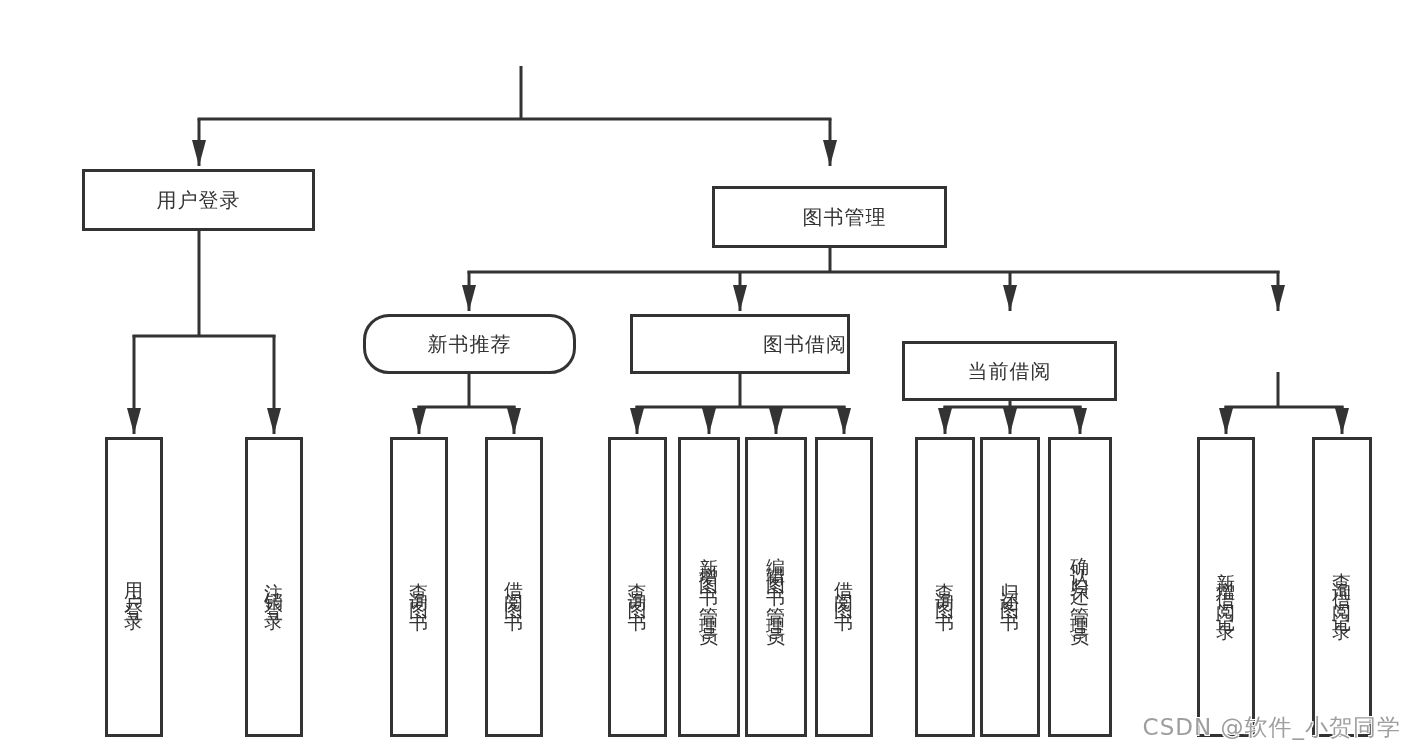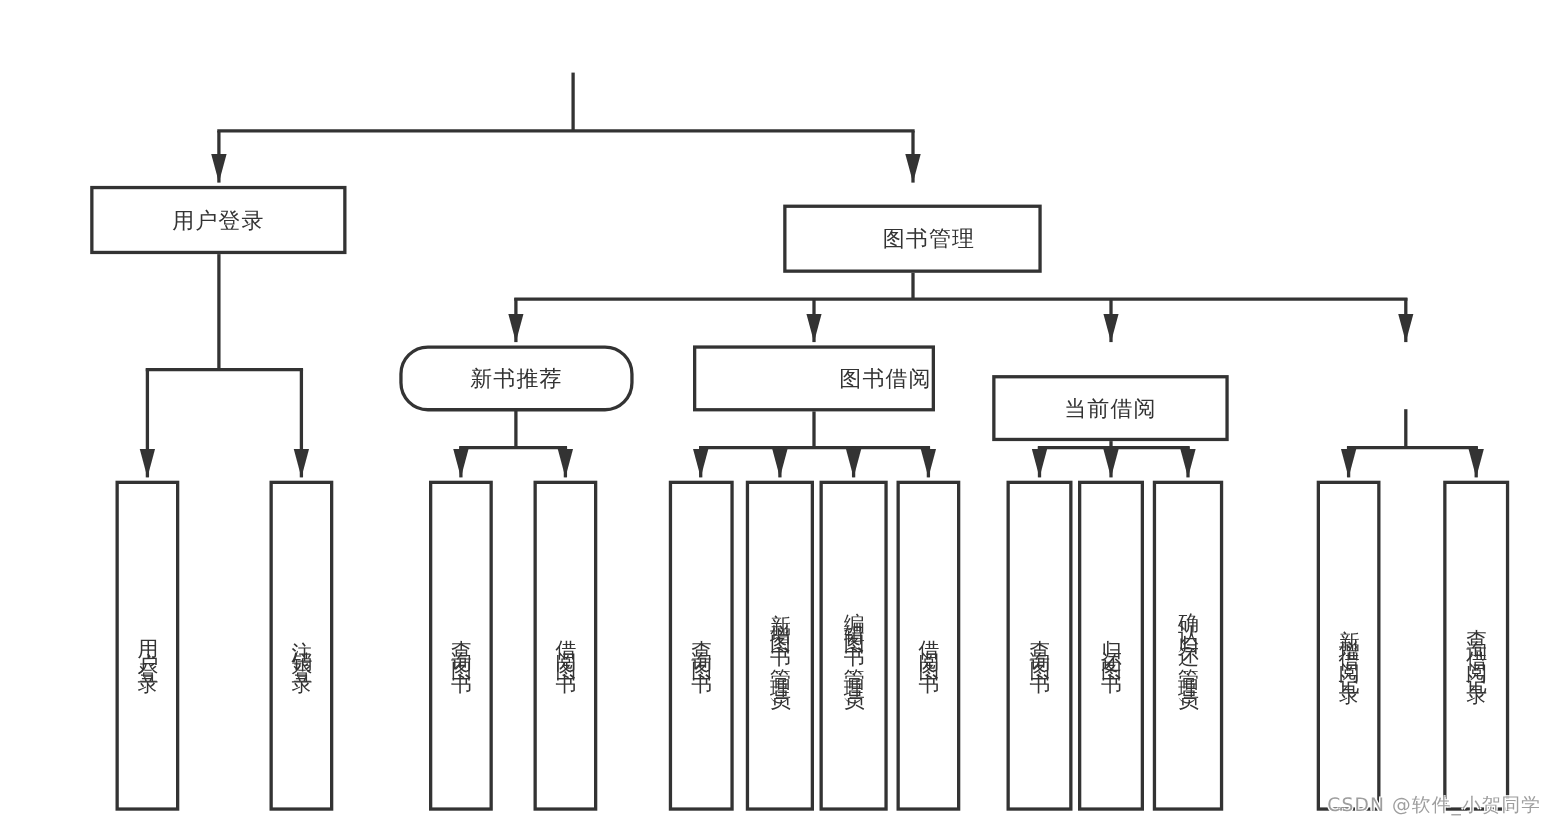--- a/index.html
+++ b/index.html
@@ -32,21 +32,21 @@
   .vnode span{
     writing-mode:vertical-rl;
     text-orientation:mixed;
     font-size:19px;
     line-height:1.1;
     letter-spacing:10px;
     white-space:nowrap;
   }
   .watermark{
     position:absolute;right:4px;bottom:4px;z-index:2;
-    font-size:17px;letter-spacing:1px;
+    font-size:23px;letter-spacing:1px;
     color:var(--watermark);
     text-shadow:-1px -1px 0 #fff,1px -1px 0 #fff,-1px 1px 0 #fff,1px 1px 0 #fff;
   }
 </style>
 </head>
 <body>
 
 <div class="canvas">
 
   <svg class="wires" width="1405" height="747" viewBox="0 0 1405 747" aria-hidden="true">

